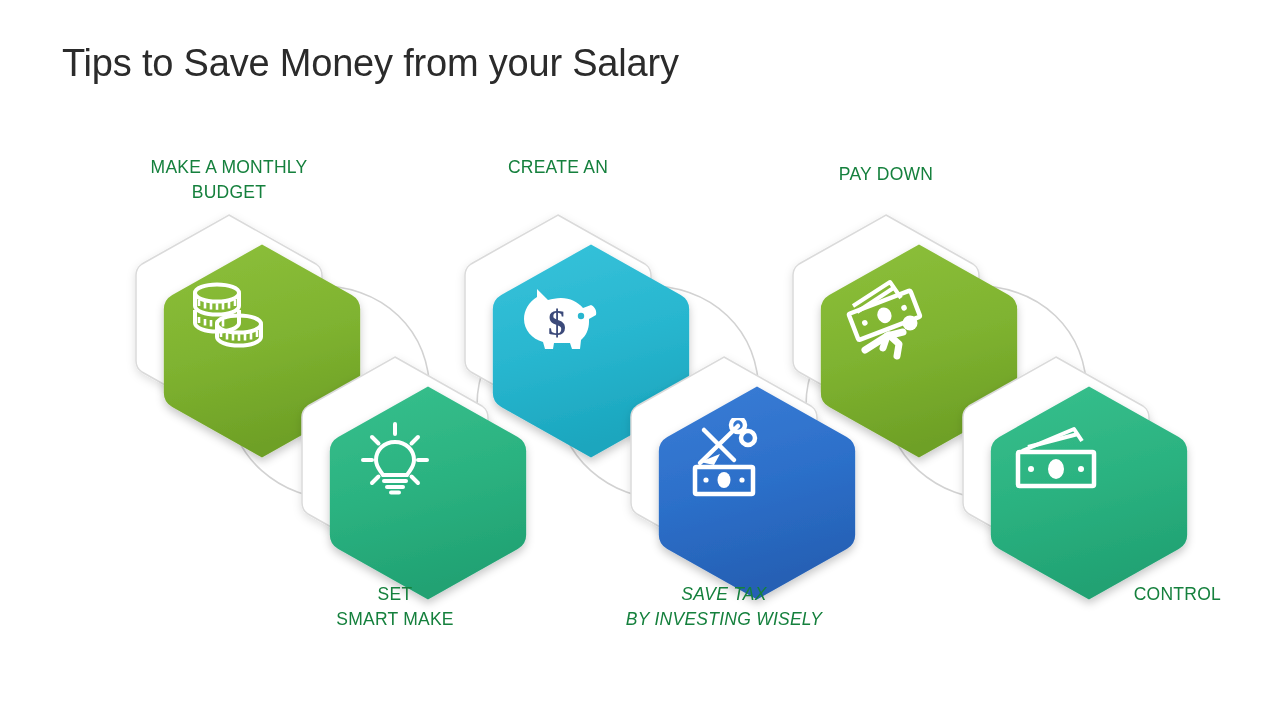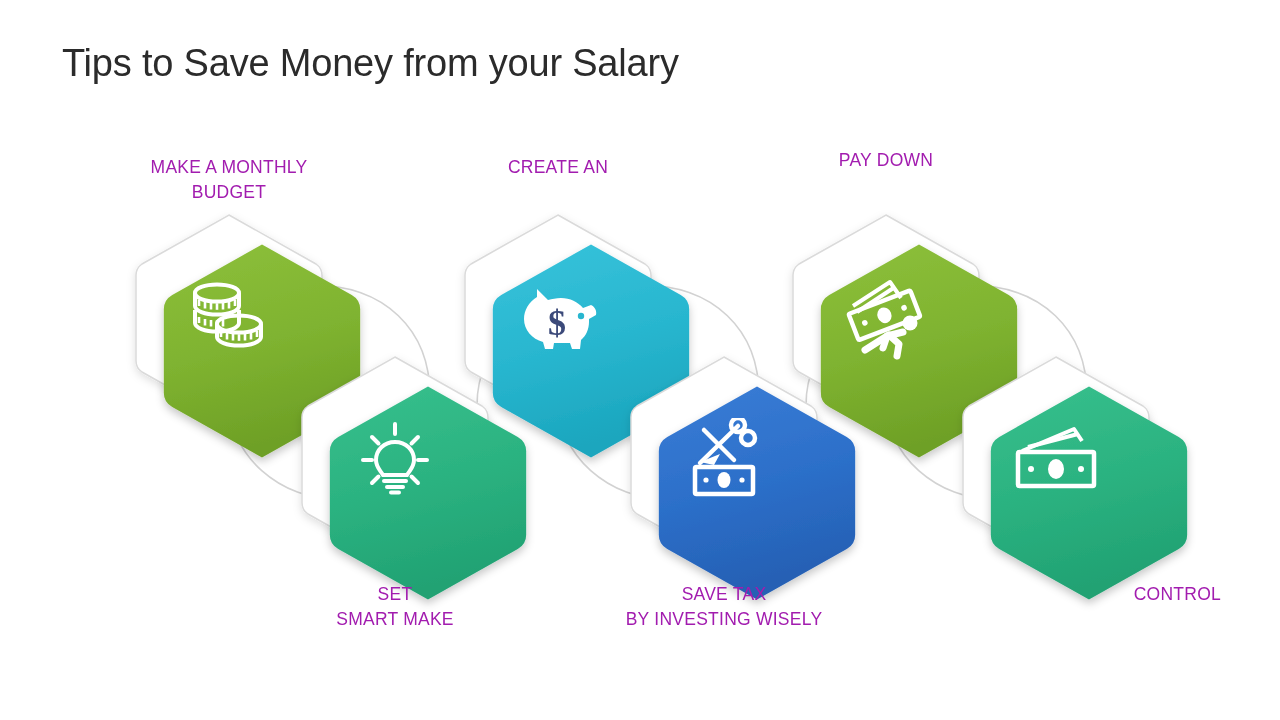--- a/index.html
+++ b/index.html
@@ -64,21 +64,21 @@
   .icon-wrap svg { display: block; }
 
   
   .caption {
     position: absolute;
     width: 330px;
     text-align: center;
     font-size: 17.5px;
     line-height: 25px;
     letter-spacing: 0.25px;
-    color: #a21caf;
+    color: #15803d;
   }
   .caption .l { display: block; white-space: nowrap; }
 </style>
 </head>
 <body>
 
 <div class="slide">
 
   <div class="title">Tips to Save Money from your Salary</div>
 
@@ -274,21 +274,21 @@
           <circle cx="66" cy="20" r="7"></circle>
         </g>
         <path d="M18 44 L38 36 L32 47 Z" fill="#ffffff"></path>
         <rect x="13" y="49" width="58" height="27" rx="1.5" fill="none" stroke="#ffffff" stroke-width="4.5"></rect>
         <ellipse cx="42" cy="62" rx="6.5" ry="8" fill="#ffffff"></ellipse>
         <circle cx="24" cy="62" r="2.6" fill="#ffffff"></circle>
         <circle cx="60" cy="62" r="2.6" fill="#ffffff"></circle>
       </svg>
     </div>
   </div>
-  <div class="caption" style="left:559px; top:582px;">
+  <div class="caption" style="left:559px; top:582px;font-style:italic;">
     <span class="l">SAVE TAX</span>
     <span class="l">BY INVESTING WISELY</span>
   </div>
 
   <div class="node" style="left:771px; top:203px;">
     <svg class="hex-svg hex-frame" viewBox="0 0 230 230">
       <defs>
         <filter id="fsh5" x="-30%" y="-30%" width="160%" height="160%">
           <feDropShadow dx="0" dy="3" stdDeviation="4" flood-color="#000" flood-opacity="0.13"></feDropShadow>
         </filter>
@@ -322,21 +322,21 @@
         </g>
         <circle cx="67" cy="47" r="7.5" fill="#ffffff"></circle>
         <g fill="none" stroke="#ffffff" stroke-width="7" stroke-linecap="round" stroke-linejoin="round">
           <path d="M60 56 L44 60 L40 72"></path>
           <path d="M46 59 L56 68 L54 80"></path>
           <path d="M44 60 L22 74"></path>
         </g>
       </svg>
     </div>
   </div>
-  <div class="caption" style="left:721px; top:148px;text-align:center;">
+  <div class="caption" style="left:721px; top:162px;text-align:center;">
     <span class="l">PAY DOWN</span>
   </div>
 
   <div class="node" style="left:941px; top:345px;">
     <svg class="hex-svg hex-frame" viewBox="0 0 230 230">
       <defs>
         <filter id="fsh6" x="-30%" y="-30%" width="160%" height="160%">
           <feDropShadow dx="0" dy="3" stdDeviation="4" flood-color="#000" flood-opacity="0.13"></feDropShadow>
         </filter>
       </defs>

